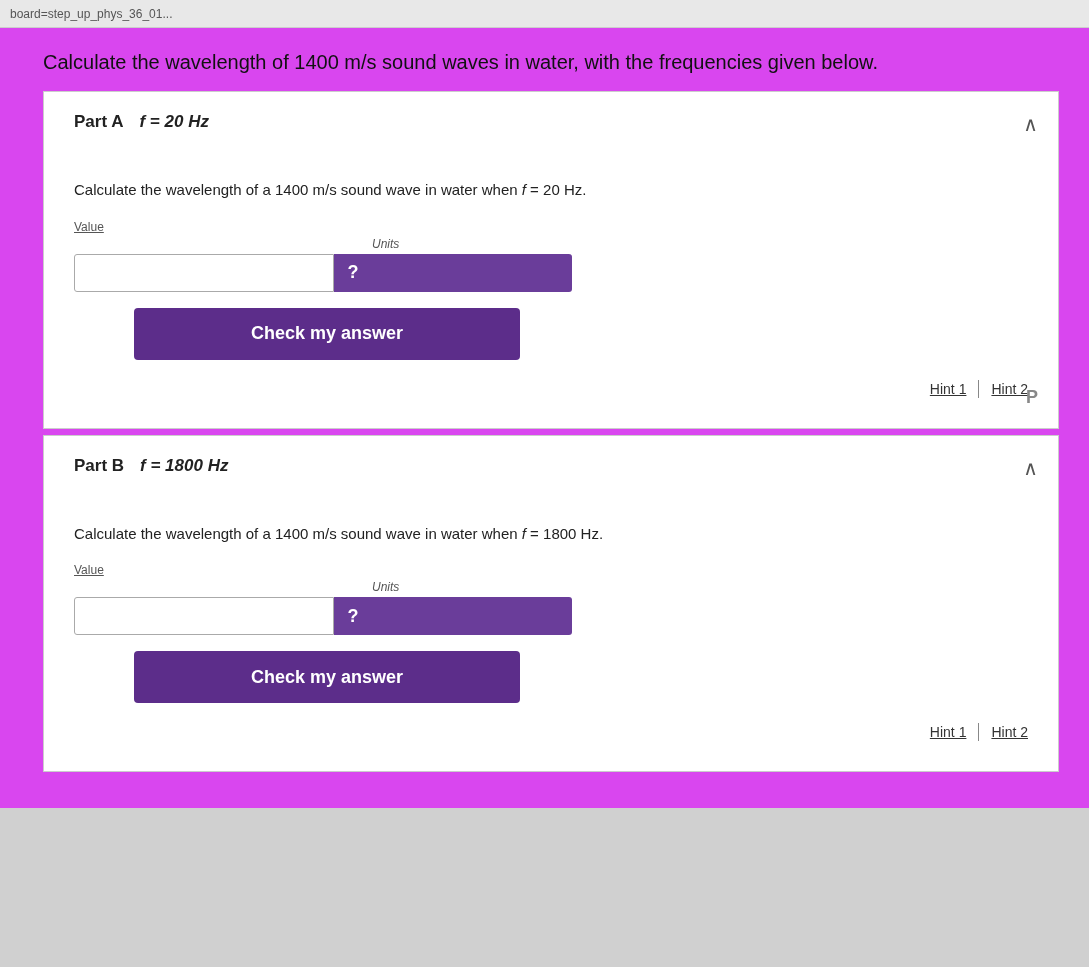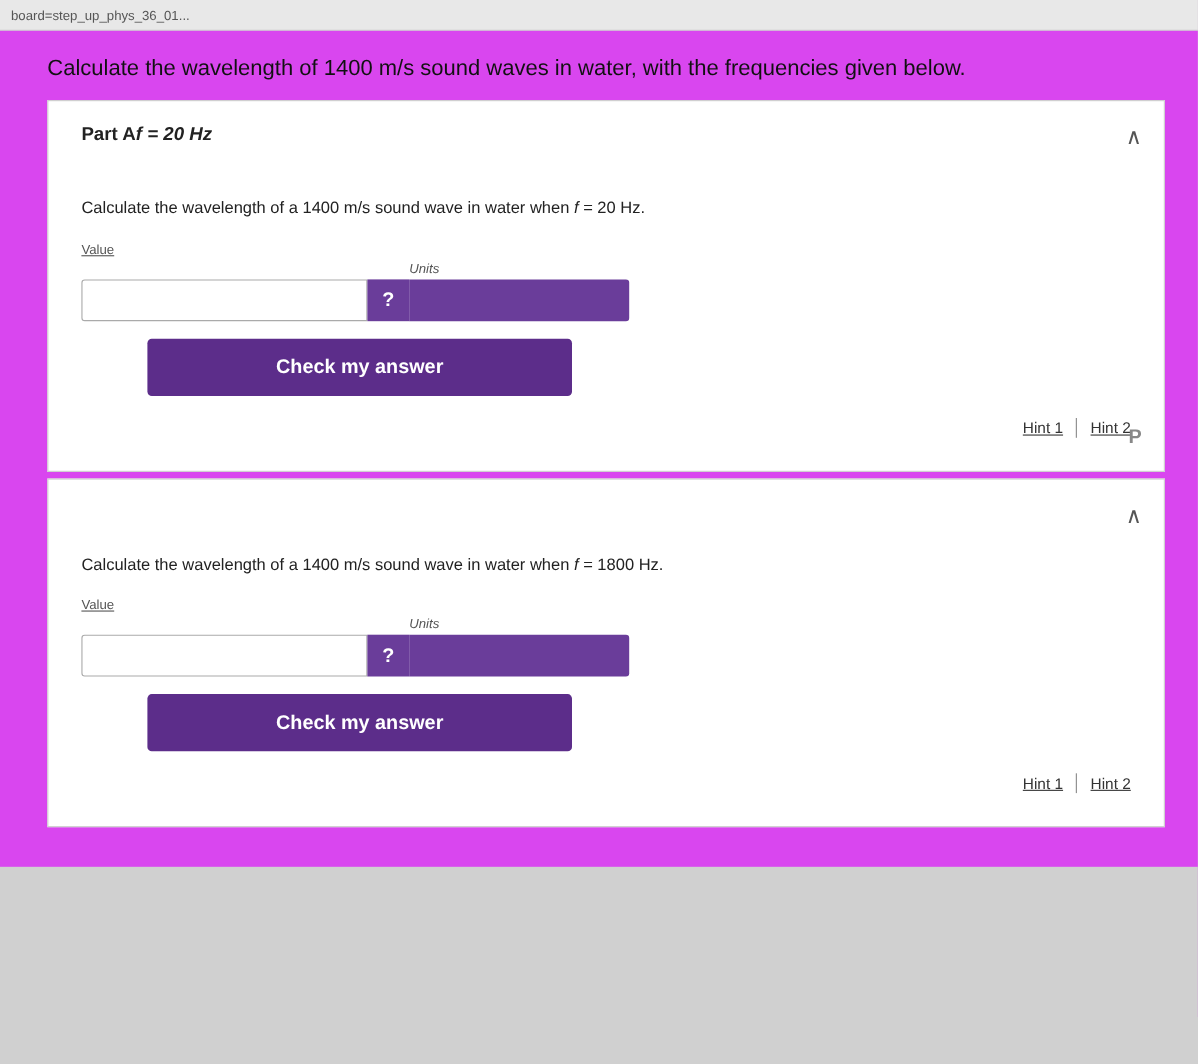--- a/index.html
+++ b/index.html
@@ -48,21 +48,21 @@
       position: relative;
     }
 
     .part-header {
       font-size: 17px;
       font-weight: bold;
       color: #222;
       margin-bottom: 12px;
       display: flex;
       align-items: baseline;
-      gap: 0;
+      gap: 16px;
     }
 
     .part-label {
       font-weight: bold;
     }
 
     .part-formula {
       font-style: italic;
       font-weight: bold;
     }
@@ -239,20 +239,26 @@
       </div>
     </div>
 
     <div style="position:absolute;bottom:20px;right:20px;font-size:18px;font-weight:bold;color:#888;">P</div>
   </div>
 
   <div class="part-card">
 
     <span class="collapse-arrow">∧</span>
 
+    <div class="part-header">
+      <span class="part-label">Part B</span>
+      <span class="part-formula">
+        <i>f</i> = 1800 Hz
+      </span>
+    </div>
 
     <div class="sub-question">
       Calculate the wavelength of a 1400 m/s sound wave in water when <i>f</i> = 1800 Hz.
     </div>
 
     <div class="input-row">
       <div class="value-field-wrapper">
         <div class="input-label">Value</div>
         <div class="input-and-units">
           <input type="text" class="value-input" value="" style="">

